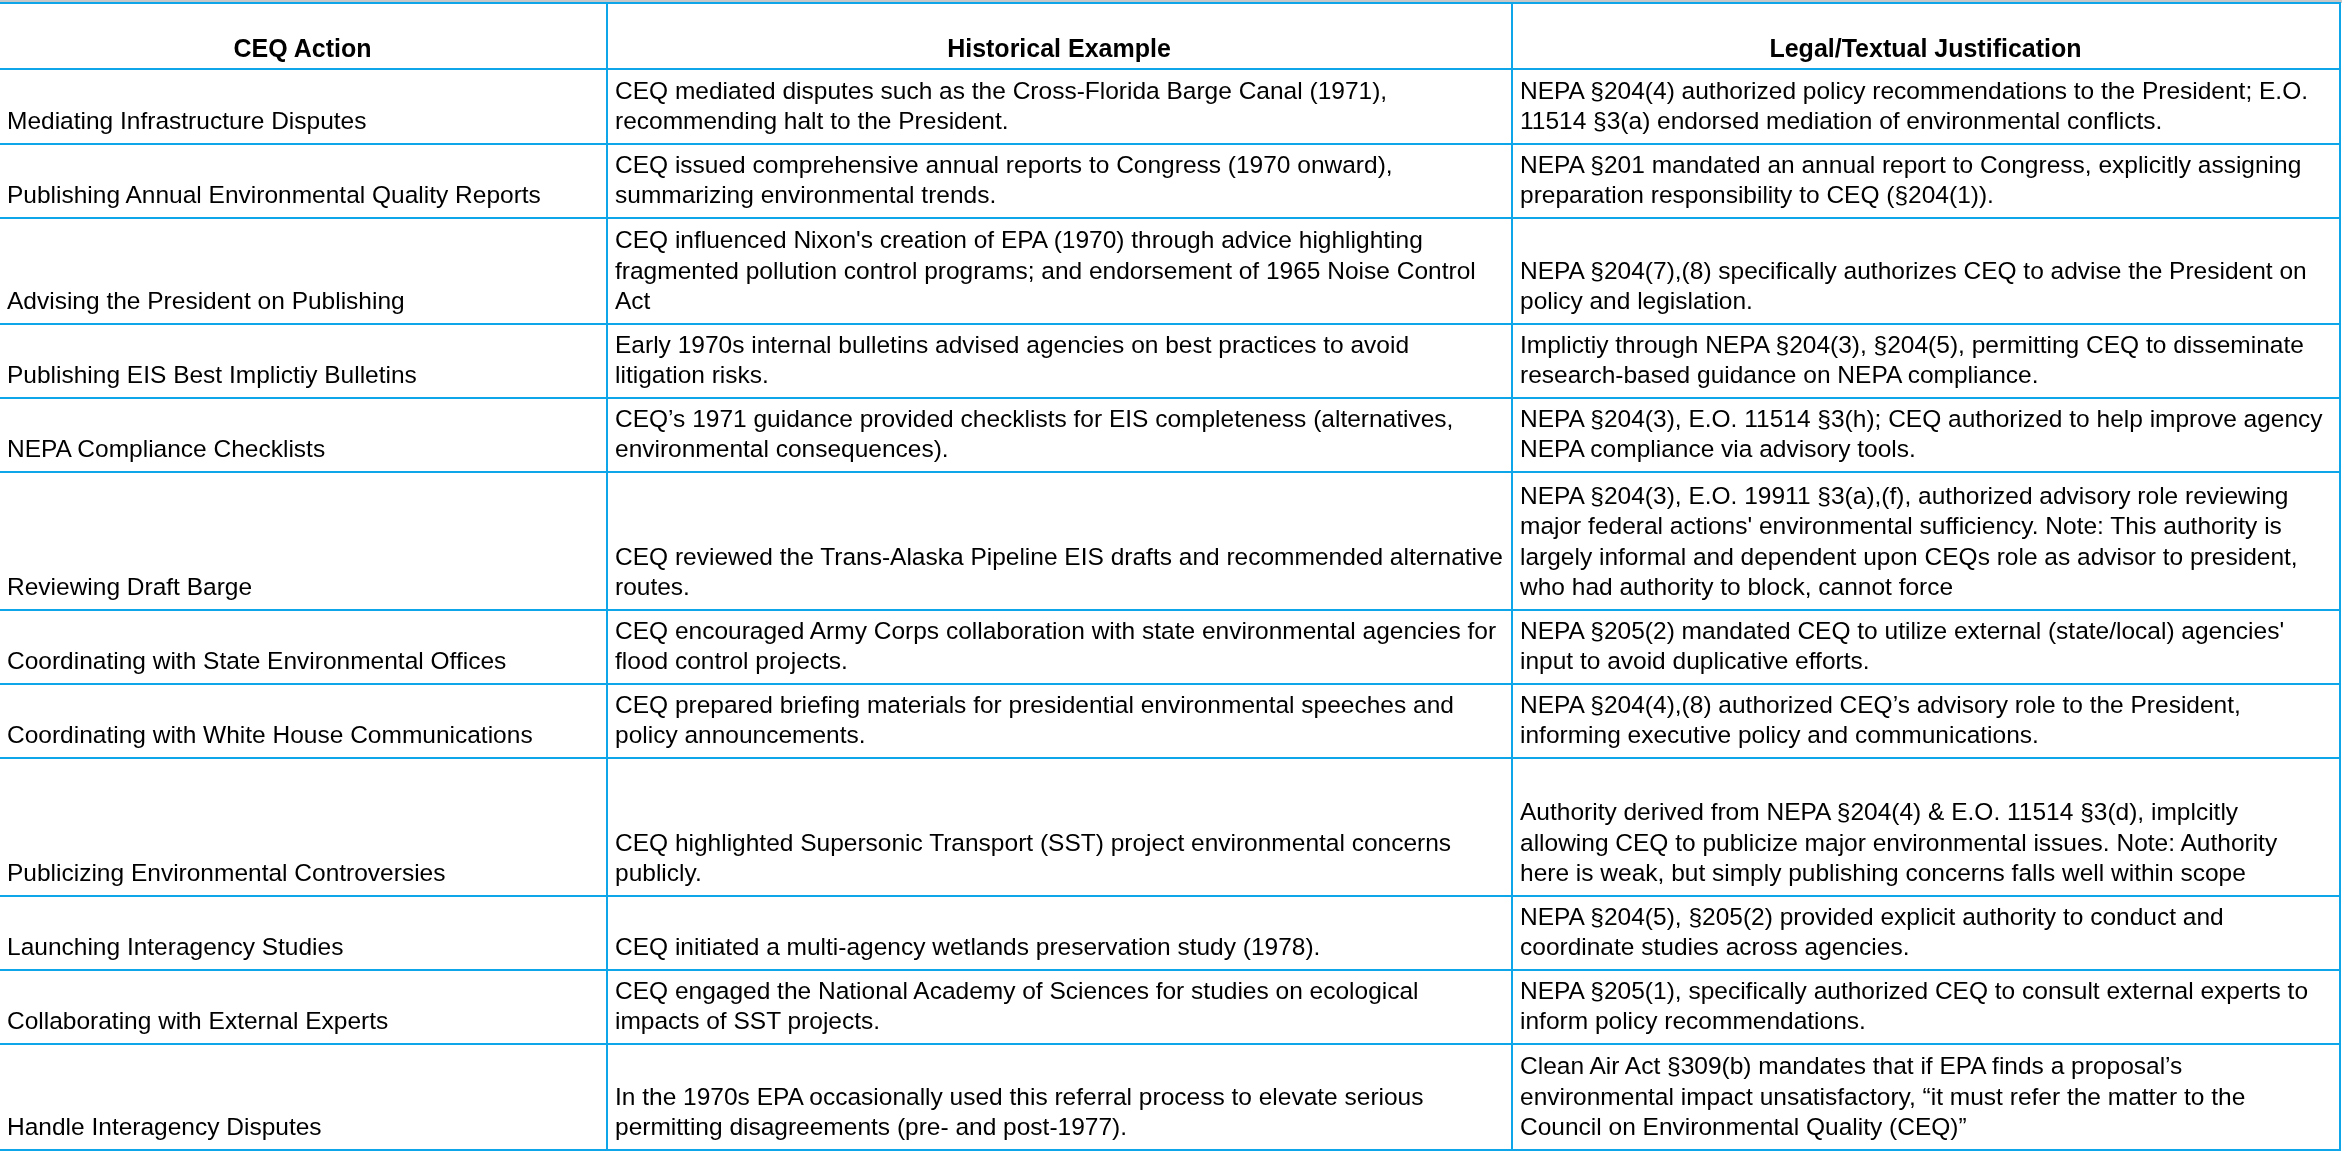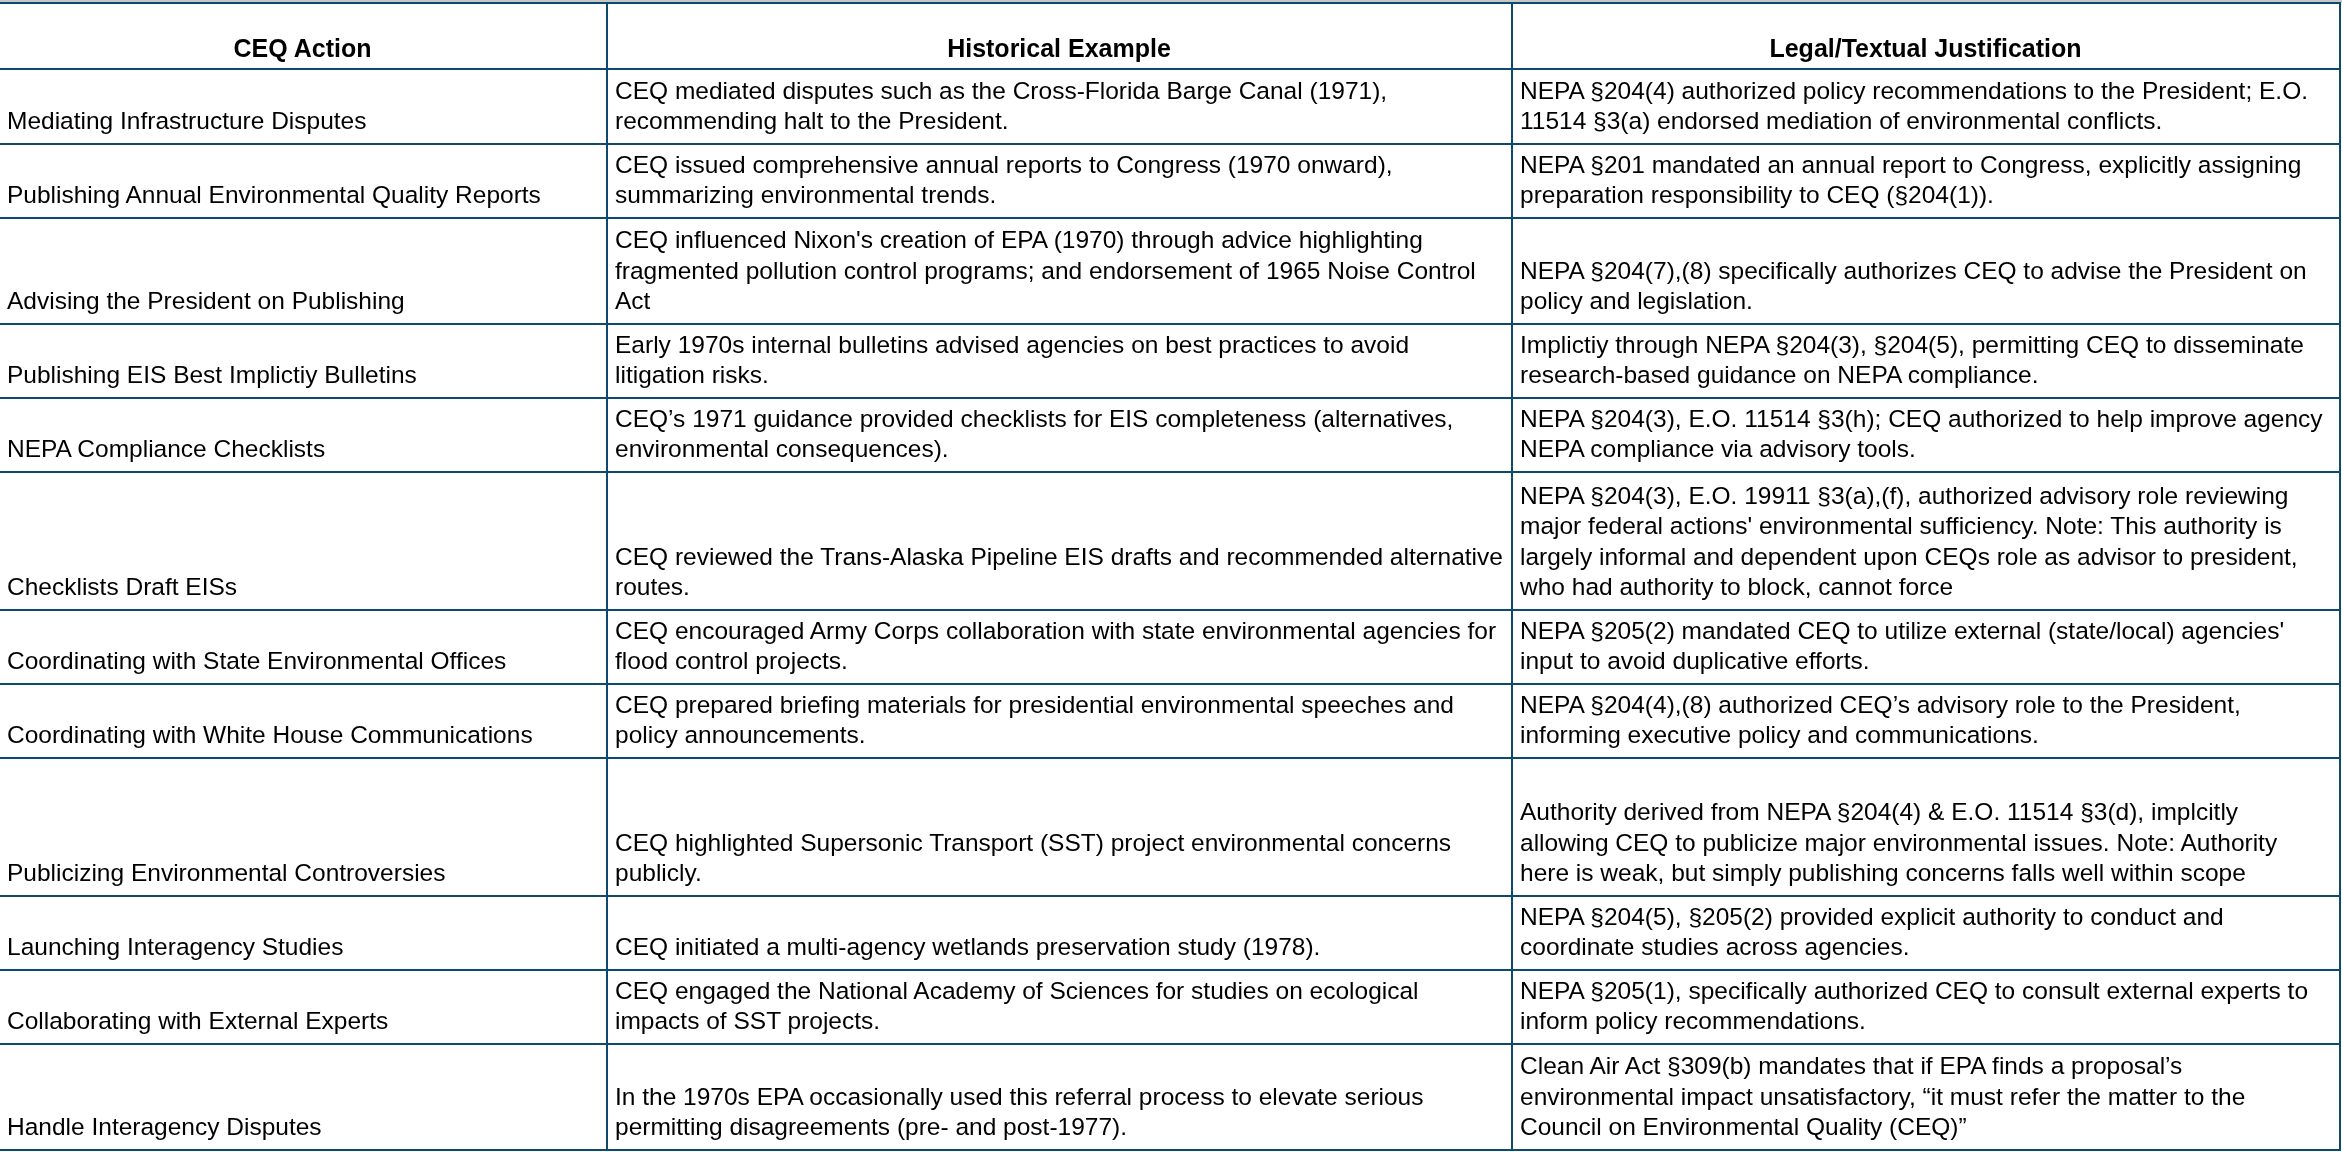--- a/index.html
+++ b/index.html
@@ -6,21 +6,21 @@
   body { width: 2342px; height: 1152px; overflow: hidden; position: relative;
          font-family: "Liberation Sans", sans-serif; color: #000000; }
   .sheet { position: absolute; left: 0; top: 0; width: 2342px; height: 1152px; }
   .top-rule { position: absolute; left: 0; top: 0; width: 2342px; height: 3px; background: #c7c7c7; }
   table.grid {
     position: absolute; left: 0; top: 2px;
     border-collapse: collapse; table-layout: fixed;
     width: 2340px;
   }
   table.grid td, table.grid th {
-    border: 2px solid #0c4a6e;
+    border: 2px solid #0ea5e9;
     vertical-align: bottom;
     padding: 0 8px 6px 7px;
     font-size: 24.5px;
     line-height: 30.6px;
     overflow: hidden;
     white-space: normal;
   }
   table.grid th {
     font-weight: bold;
     text-align: center;
@@ -72,21 +72,21 @@
           <td>Publishing EIS Best Implictiy Bulletins</td>
           <td>Early 1970s internal bulletins advised agencies on best practices to avoid litigation risks.</td>
           <td><span>Implictiy through NEPA §204(3), §204(5), permitting CEQ to disseminate research-based guidance on NEPA compliance.</span></td>
         </tr>
         <tr style="height: 74px;">
           <td>NEPA Compliance Checklists</td>
           <td>CEQ’s 1971 guidance provided checklists for EIS completeness (alternatives, environmental consequences).</td>
           <td><span>NEPA §204(3), E.O. 11514 §3(h); CEQ authorized to help improve agency NEPA compliance via advisory tools.</span></td>
         </tr>
         <tr style="height: 138px;">
-          <td>Checklists Draft EISs</td>
+          <td>Reviewing Draft Barge</td>
           <td>CEQ reviewed the Trans-Alaska Pipeline EIS drafts and recommended alternative routes.</td>
           <td><span>NEPA §204(3), E.O. 19911 §3(a),(f), authorized advisory role reviewing major federal actions' environmental sufficiency.</span> <b>Note:</b> <span>This authority is largely informal and dependent upon CEQs role as advisor to president, who had authority to block, cannot force</span></td>
         </tr>
         <tr style="height: 74px;">
           <td>Coordinating with State Environmental Offices</td>
           <td>CEQ encouraged Army Corps collaboration with state environmental agencies for flood control projects.</td>
           <td><span>NEPA §205(2) mandated CEQ to utilize external (state/local) agencies' input to avoid duplicative efforts.</span></td>
         </tr>
         <tr style="height: 74px;">
           <td>Coordinating with White House Communications</td>

